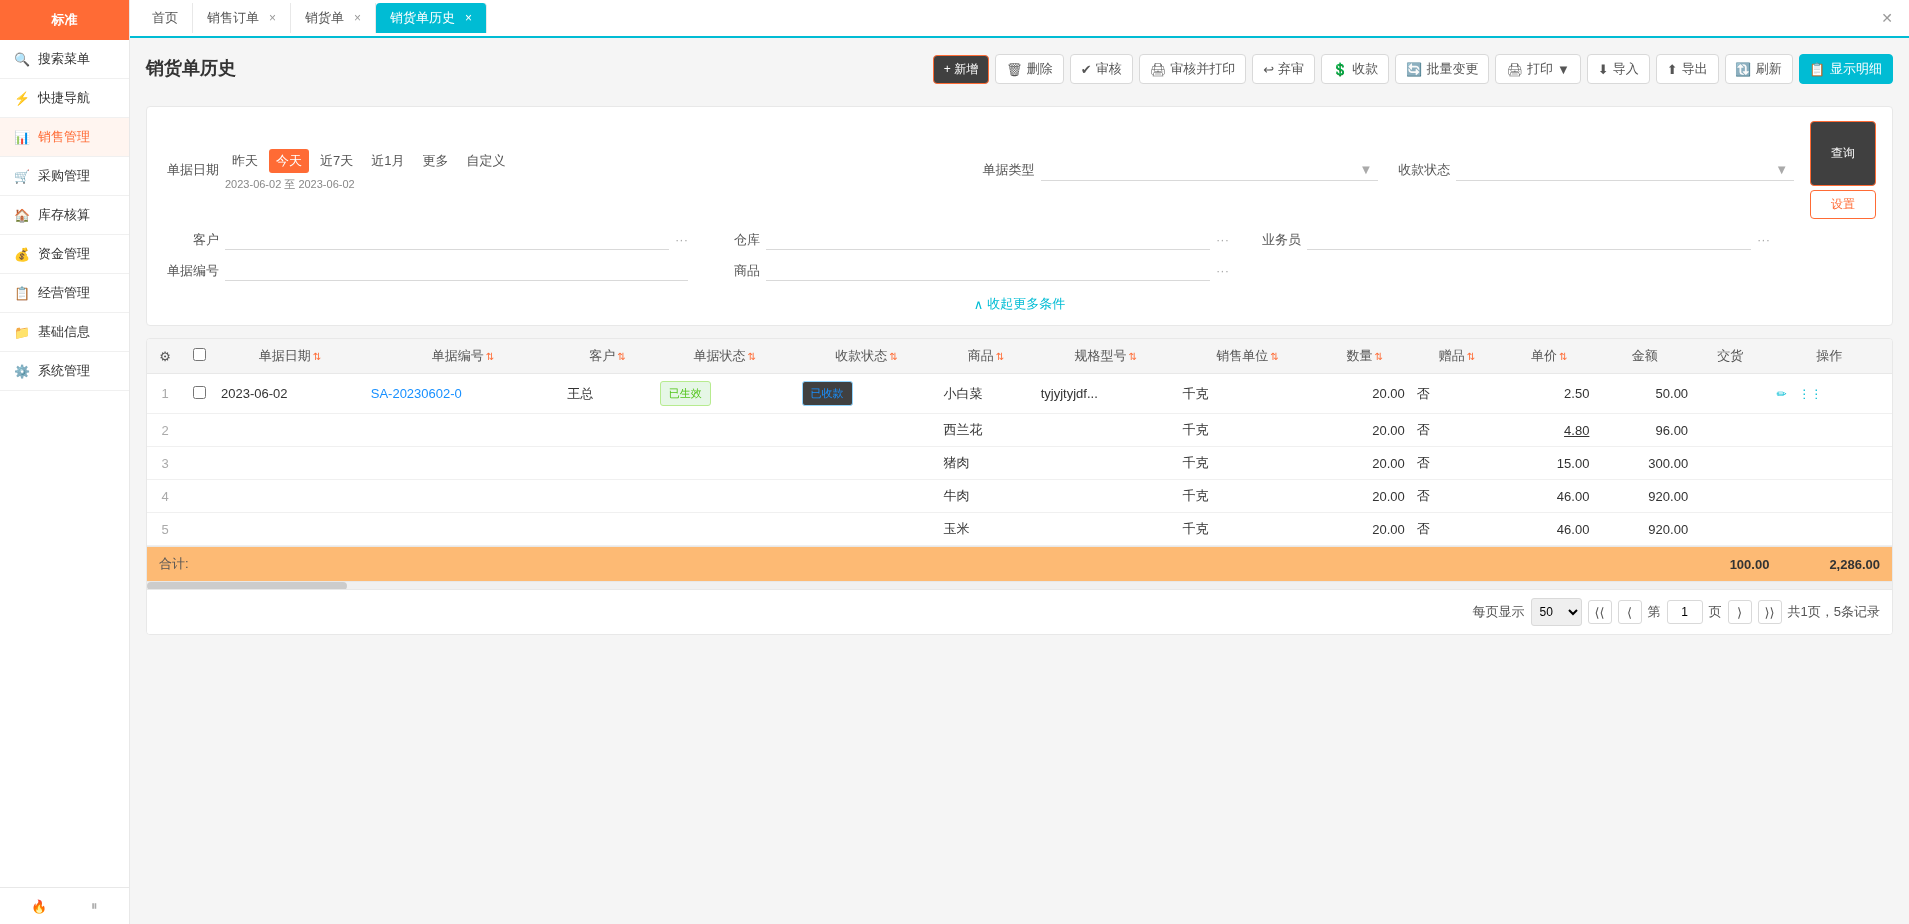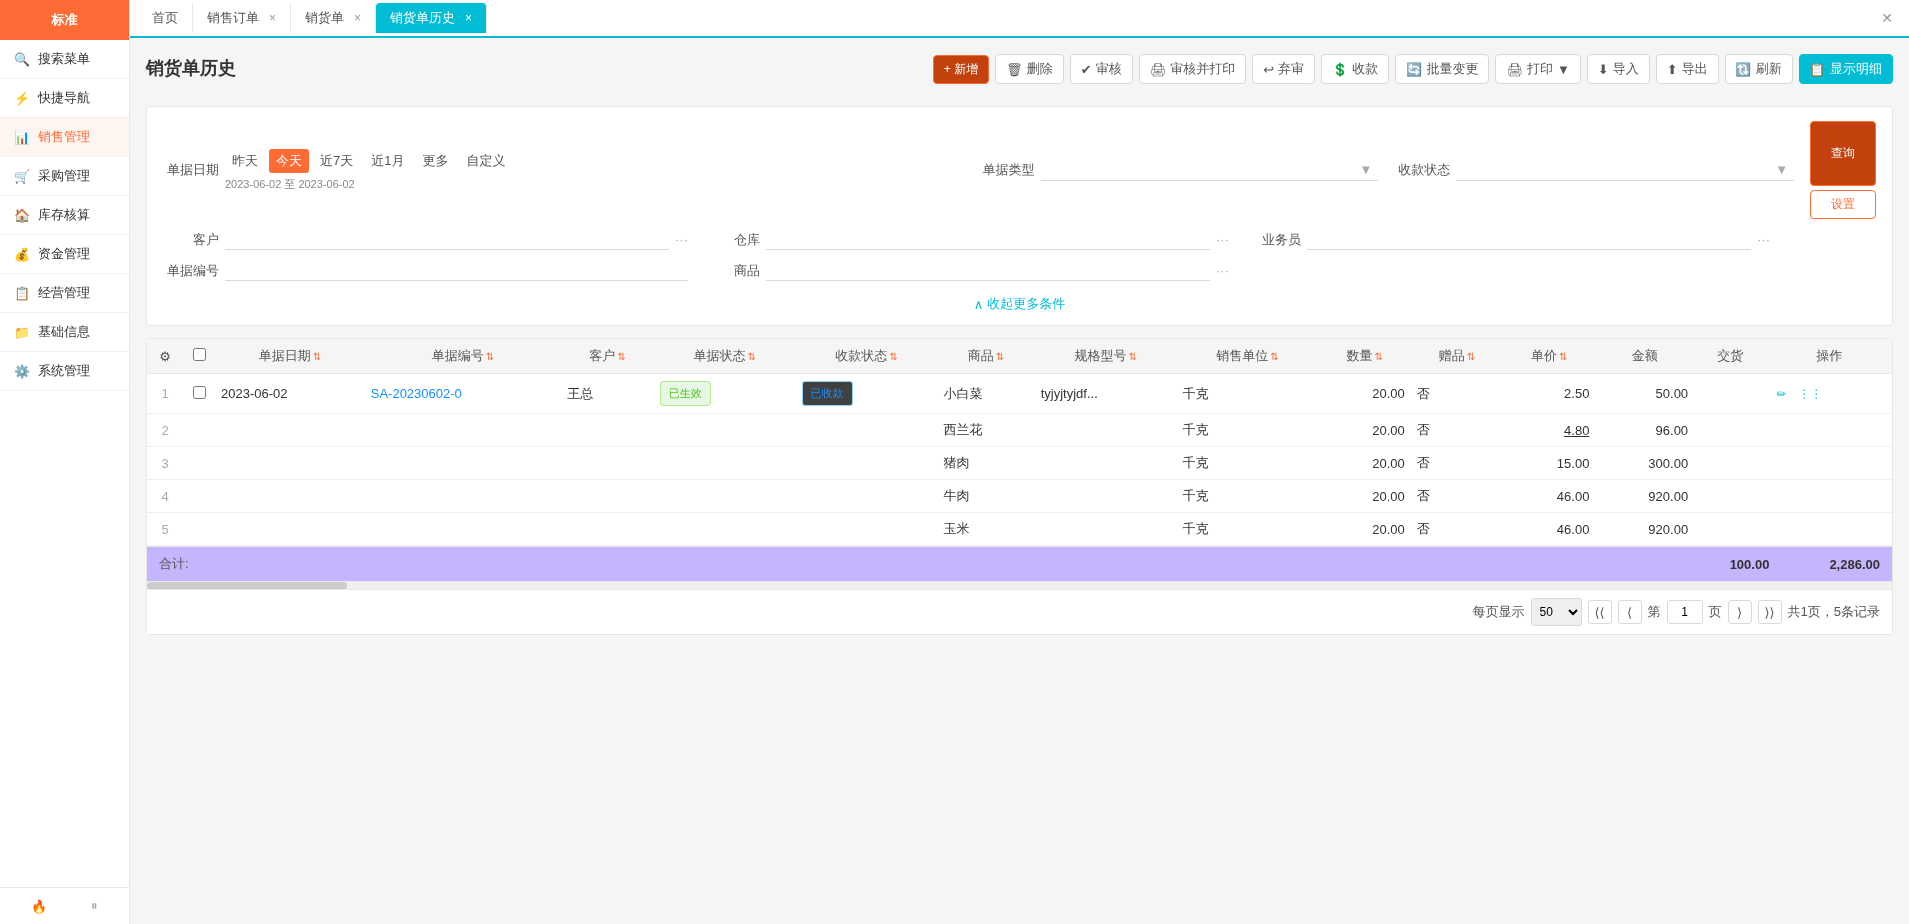--- a/index.html
+++ b/index.html
@@ -125,21 +125,21 @@
       gap: 4px;
       padding: 5px 10px;
       border: 1px solid #d9d9d9;
       border-radius: 4px;
       cursor: pointer;
       background: #fff;
       color: #555;
       font-size: 12px;
       white-space: nowrap;
     }
-    .btn-primary { background: #c2410c; color: #fff; border-color: #ff6b35; }
+    .btn-primary { background: #404040; color: #fff; border-color: #ff6b35; }
     .btn-teal { background: #00bcd4; color: #fff; border-color: #00bcd4; }
 
     
     .filter-area {
       background: #fff;
       border: 1px solid #e8e8e8;
       border-radius: 4px;
       padding: 14px 16px 8px;
       margin-bottom: 12px;
     }
@@ -248,21 +248,21 @@
       color: #00bcd4;
       cursor: pointer;
       font-size: 12px;
       padding: 1px 4px;
     }
 
     
     .summary-row {
       display: flex;
       align-items: center;
-      background: #c4b5fd;
+      background: #fdba74;
       border-top: 1px solid #e8e8e8;
       padding: 8px 12px;
       font-size: 13px;
     }
     .summary-label { color: #555; min-width: 60px; }
     .summary-values { display: flex; gap: 60px; margin-left: auto; }
     .summary-value { font-weight: bold; color: #333; }
 
     
     .pagination {

